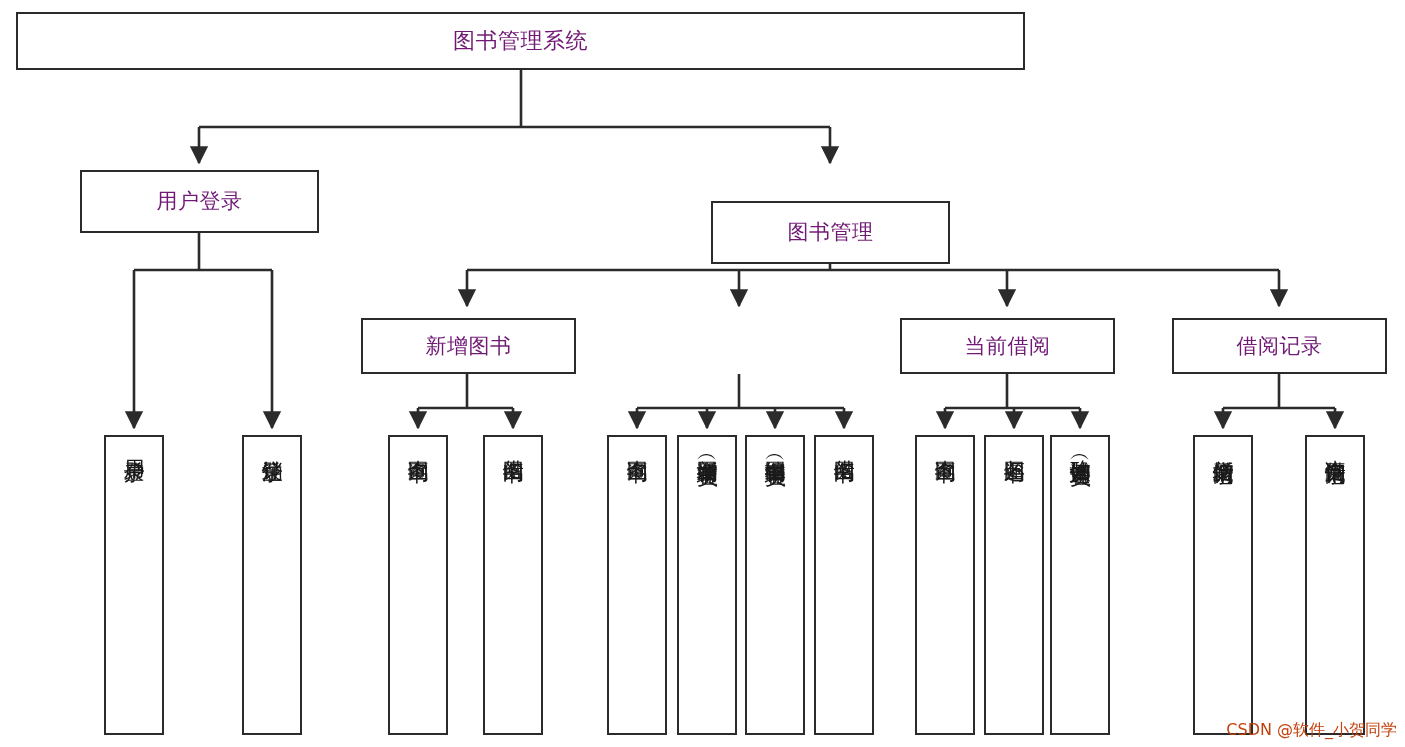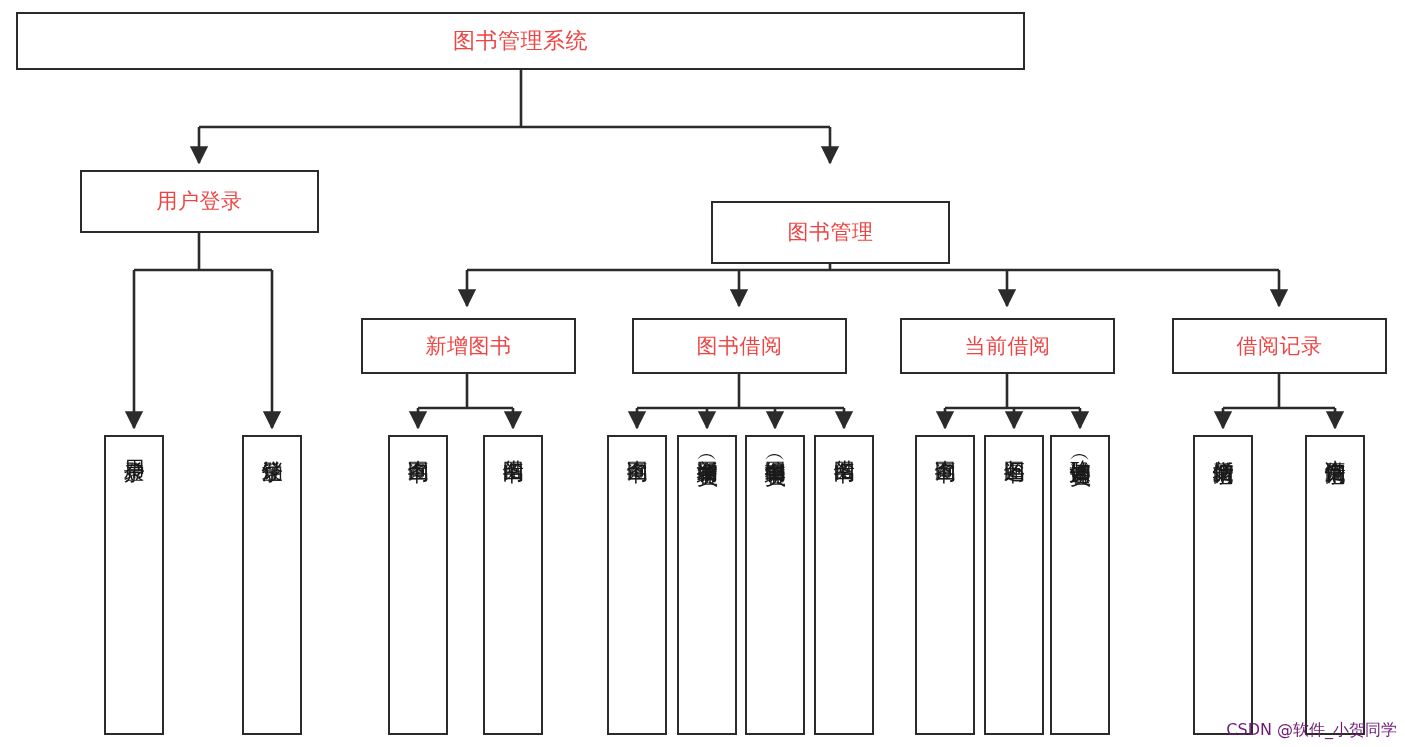--- a/index.html
+++ b/index.html
@@ -31,21 +31,21 @@
     position: absolute;
     box-sizing: border-box;
     background: #ffffff;
     border: 2.5px solid #2b2b2b;
     display: flex;
     align-items: center;
     justify-content: center;
   }
   .node-label-h {
     font-size: 21px;
-    color: #ef4444;
+    color: #701a75;
     letter-spacing: 0.5px;
     line-height: 1;
     white-space: nowrap;
   }
   .node-box.root .node-label-h {
     font-size: 22px;
   }
   .node-box.leaf {
     align-items: flex-start;
     justify-content: center;
@@ -58,21 +58,21 @@
     writing-mode: vertical-rl;
     text-orientation: upright;
     white-space: nowrap;
     letter-spacing: 1px;
   }
   .watermark {
     position: absolute;
     right: 8px;
     bottom: 6px;
     font-size: 16px;
-    color: #701a75;
+    color: #c2410c;
     white-space: nowrap;
     user-select: none;
     font-family: "DejaVu Sans", "Liberation Sans", sans-serif;
   }
 </style>
 </head>
 <body>
 
 <div id="diagram-root">
 
@@ -141,23 +141,20 @@
   </div>
 
   <div class="node-box" style="left:711px; top:170px; width:239px; height:63px;margin-top:31px;">
     <span class="node-label-h">图书管理</span>
   </div>
 
   <div class="node-box" style="left:361px; top:318px; width:215px; height:56px;">
     <span class="node-label-h">新增图书</span>
   </div>
 
-  <div class="node-box" style="left:632px; top:318px; width:215px; height:56px;">
-    <span class="node-label-h">图书借阅</span>
-  </div>
 
   <div class="node-box" style="left:1172px; top:318px; width:215px; height:56px;">
     <span class="node-label-h">借阅记录</span>
   </div>
 
   <div class="node-box" style="left:900px; top:318px; width:215px; height:56px;">
     <span class="node-label-h">当前借阅</span>
   </div>
 
   <div class="node-box leaf" style="left:104px; top:435px; width:60px; height:300px;">

